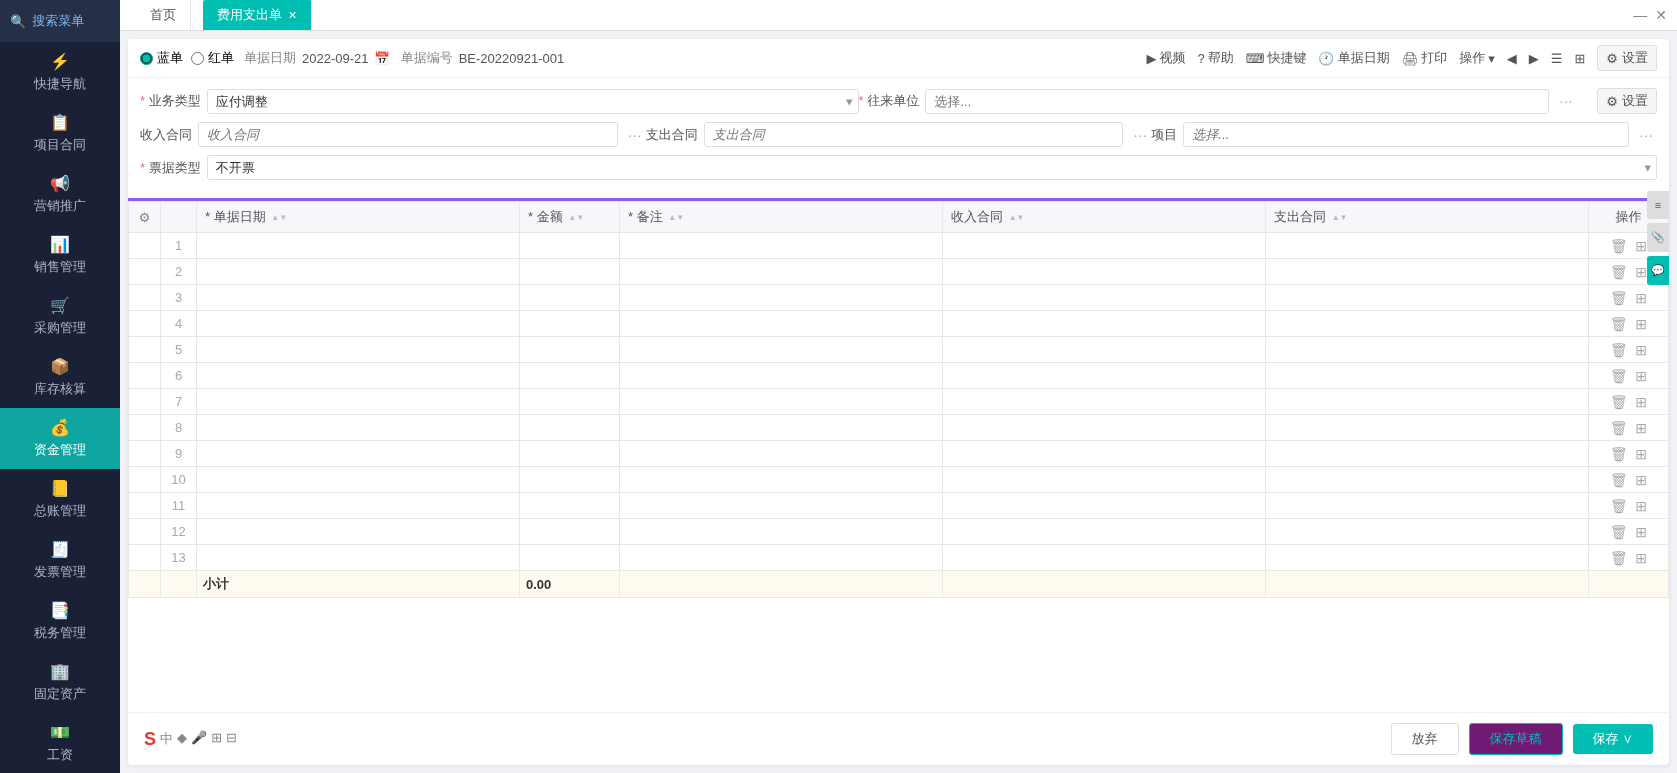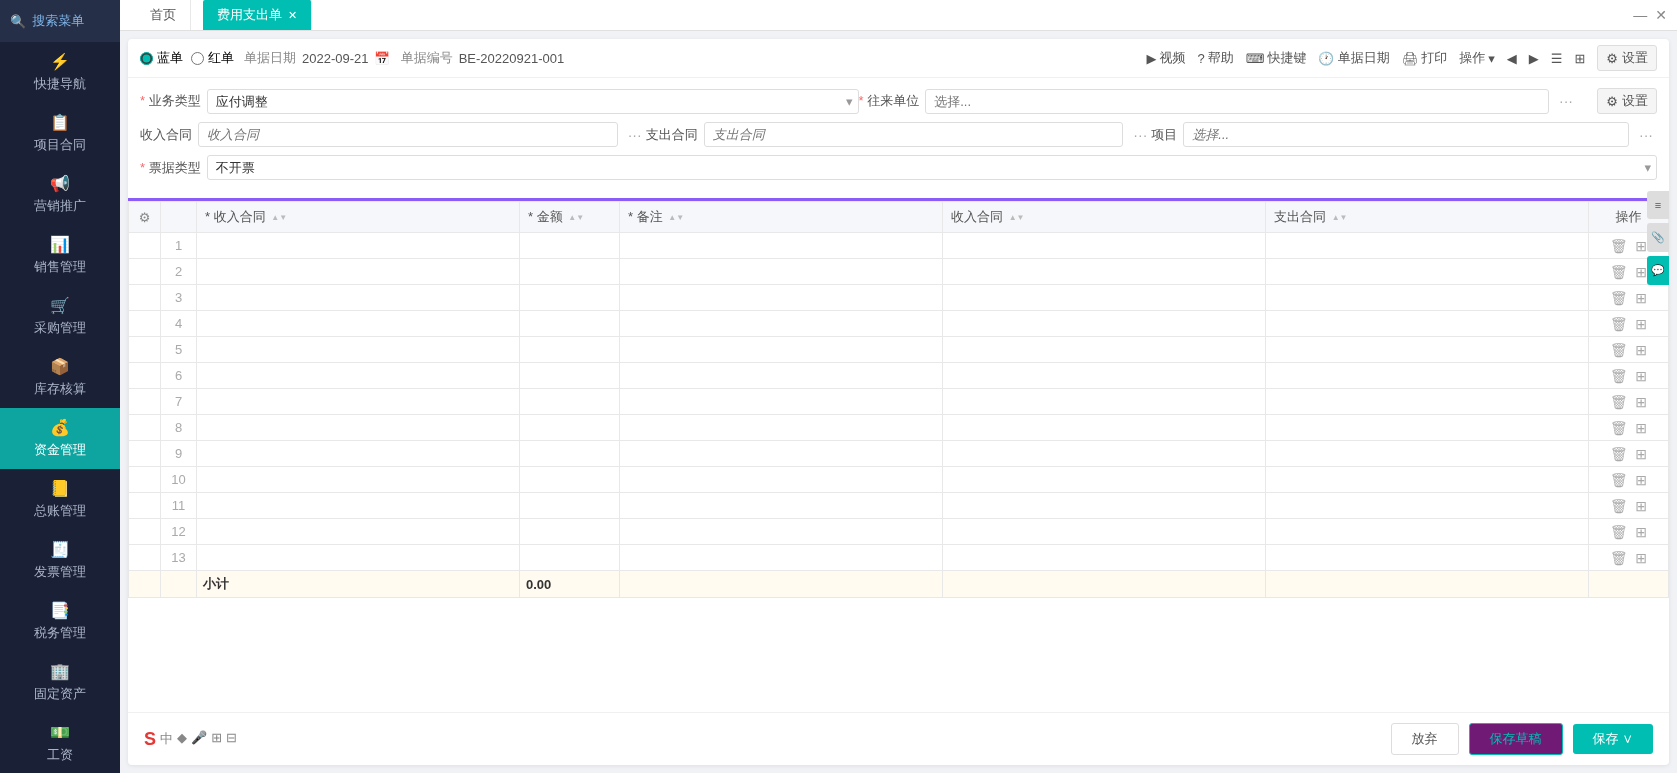--- a/index.html
+++ b/index.html
@@ -472,21 +472,21 @@
         </div>
       </div>
 
       <div class="table-wrap">
         <table>
           <thead>
             <tr>
               <th class="col-config">⚙</th>
               <th style="width:36px;text-align:center;"></th>
               <th>
-                <span>* 收入合同</span>
+                <span>* 单据日期</span>
                 <span class="sort-icons">▲▼</span>
               </th>
               <th style="width:100px;">
                 <span>* 金额</span>
                 <span class="sort-icons">▲▼</span>
               </th>
               <th>
                 <span>* 备注</span>
                 <span class="sort-icons">▲▼</span>
               </th>

